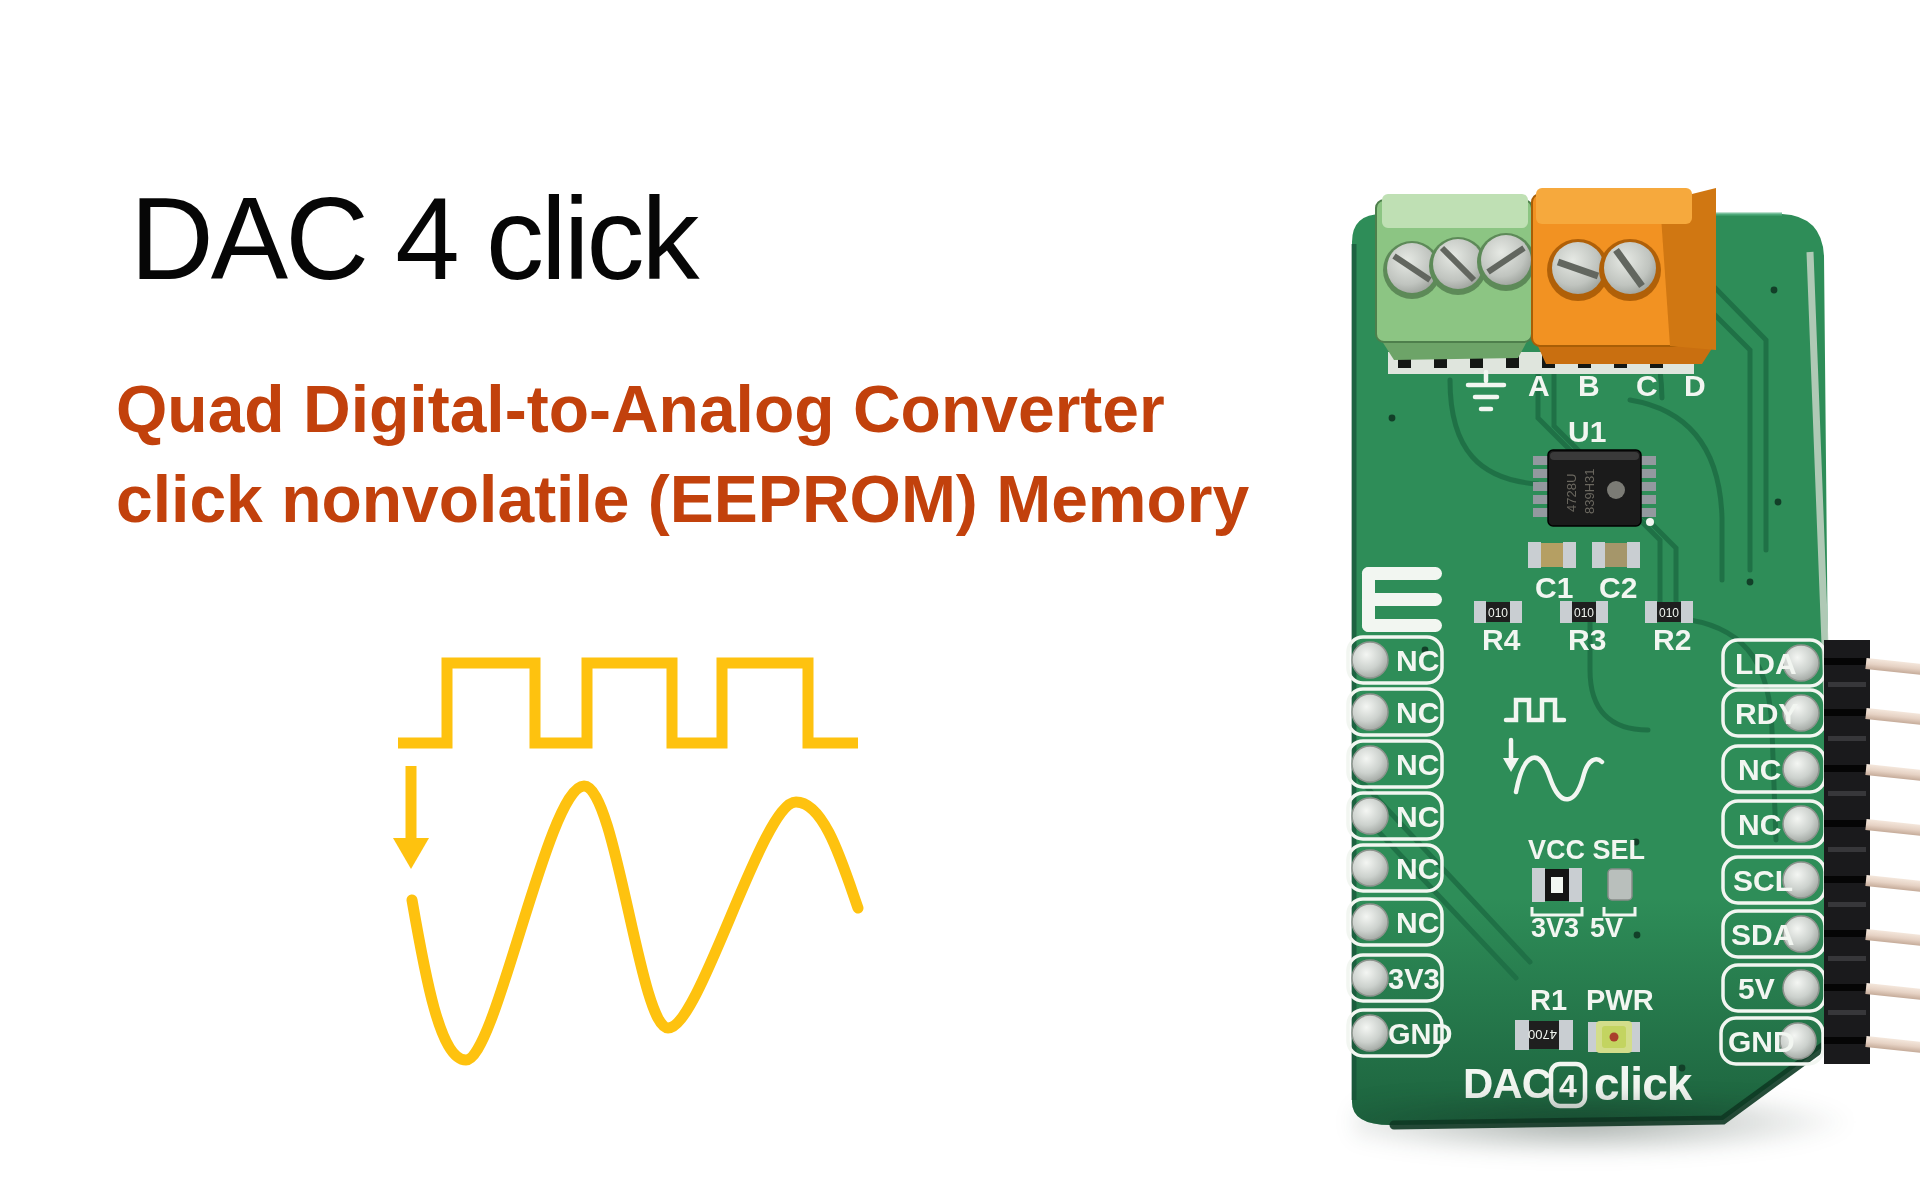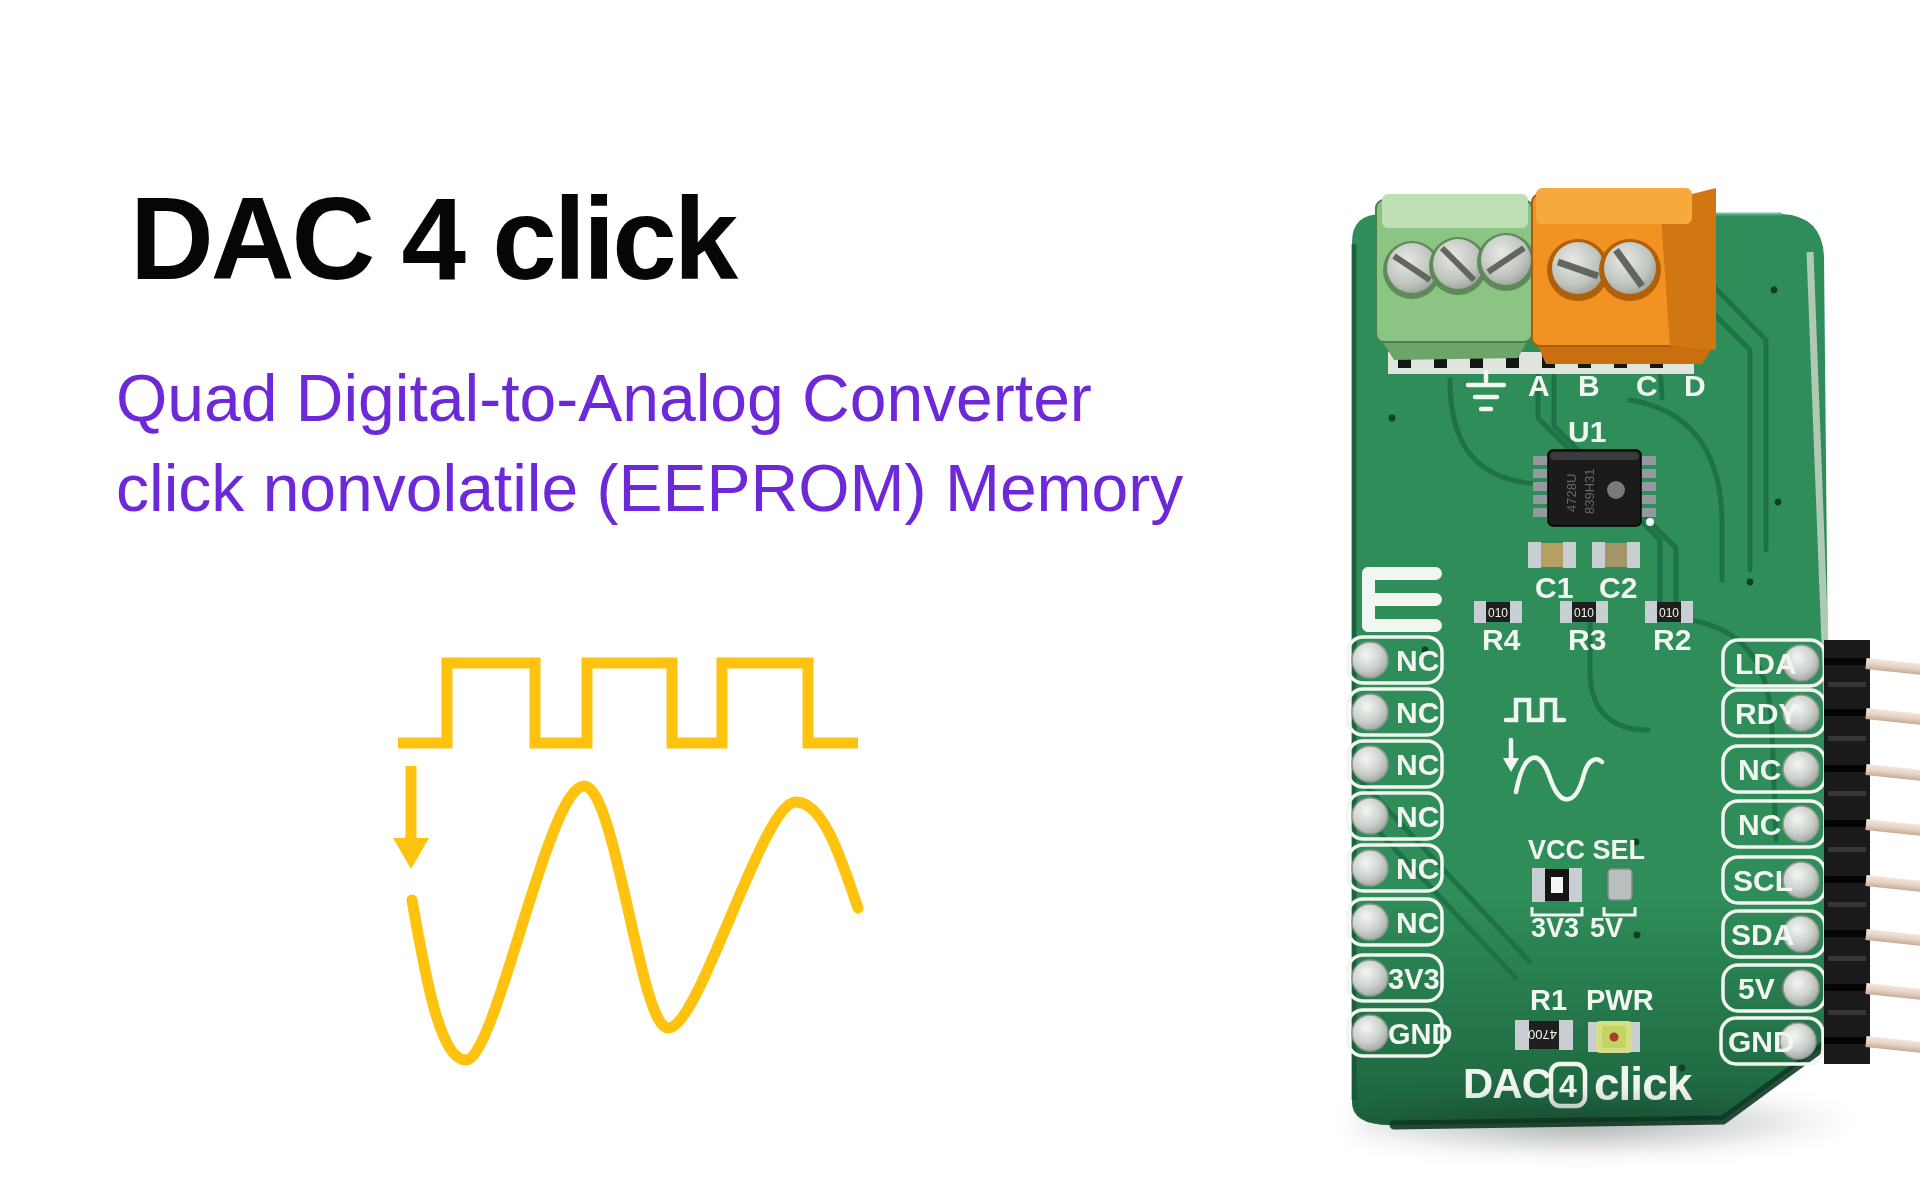--- a/index.html
+++ b/index.html
@@ -2,25 +2,25 @@
 <html><head>
 <meta charset="utf-8">
 <style>
   html,body{margin:0;padding:0;}
   body{
     width:1920px;height:1200px;position:relative;overflow:hidden;
     background:#ffffff;font-family:"Liberation Sans", sans-serif;
   }
   .title{
     position:absolute;left:130px;top:172px;
-    font-size:116px;font-weight:700;letter-spacing:-3px;color:#060606;white-space:nowrap;
+    font-size:116px;font-weight:400;letter-spacing:-3px;color:#060606;white-space:nowrap;
   }
   .subtitle{
-    position:absolute;left:116px;top:353px;
-    font-size:66px;font-weight:400;line-height:90px;color:#6d28d9;white-space:nowrap;
+    position:absolute;left:116px;top:364px;
+    font-size:66px;font-weight:700;line-height:90px;color:#c2410c;white-space:nowrap;
   }
   .wave-svg{position:absolute;left:0;top:0;}
   .pcb-svg{position:absolute;left:1330px;top:150px;}
   .board-shadow{
     position:absolute;left:1352px;top:1098px;width:505px;height:60px;
     background:radial-gradient(ellipse at 45% 40%, rgba(18,38,28,0.38), rgba(18,38,28,0) 70%);
     filter:blur(9px);
   }
   svg text{font-family:"Liberation Sans", sans-serif;}
   .silk{fill:#f2f6f1;font-weight:700;}

